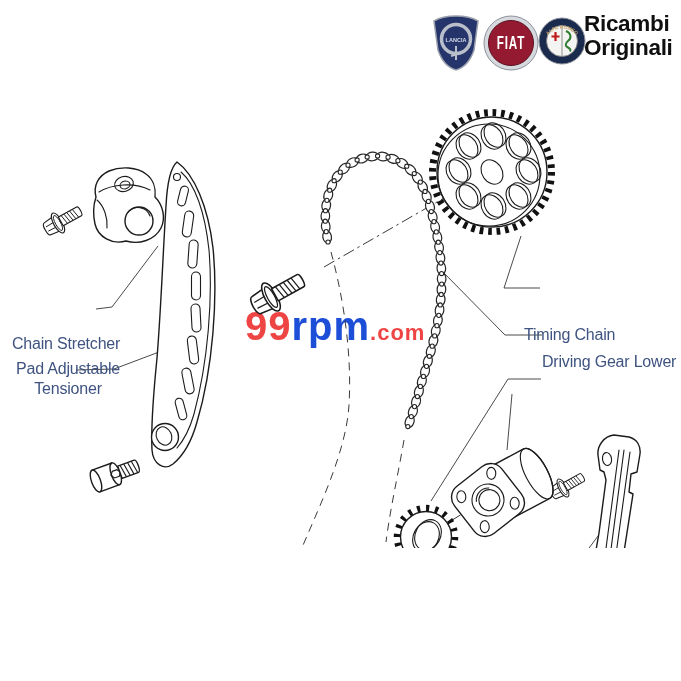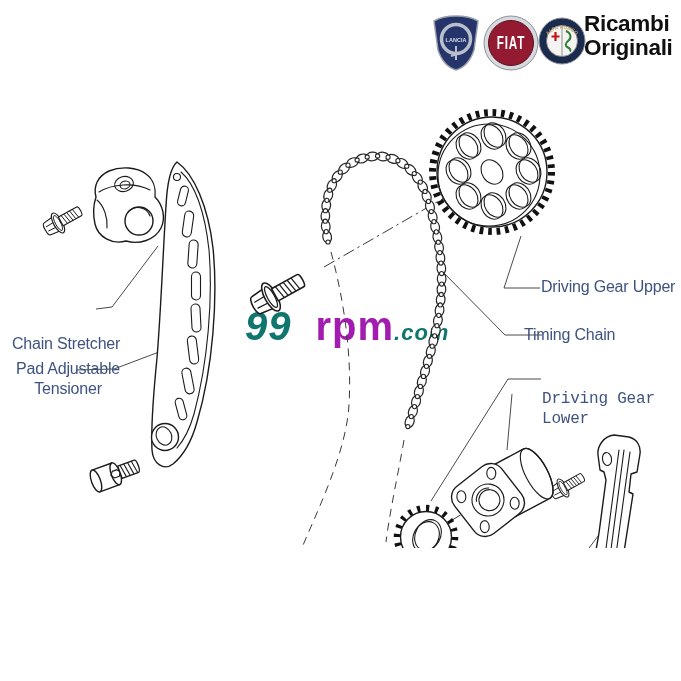--- a/index.html
+++ b/index.html
@@ -5,21 +5,21 @@
   html,body{margin:0;padding:0;background:#fff;}
   .stage{position:relative;width:681px;height:548px;background:#ffffff;overflow:hidden;
          font-family:"Liberation Sans",sans-serif;}
   
   .logo-svg{position:absolute;left:428px;top:12px;}
   .brand-text{position:absolute;left:584px;top:12px;width:100px;font-size:22.5px;font-weight:bold;
               line-height:1.06;letter-spacing:-0.3px;color:#0f0f0f;}
   
   .watermark{position:absolute;left:245px;top:306px;font-weight:bold;font-size:40px;line-height:1;
              letter-spacing:1px;z-index:1;}
-  .wm-b{color:#0f766e;font-style:italic;} .wm-g{color:#a21caf;margin-left:24px;} .wm-small{font-size:22px;}
+  .wm-b{color:#ef4444;} .wm-g{color:#1d4ed8;} .wm-small{font-size:22px;}
   
   .diagram{position:absolute;left:0;top:0;z-index:2;}
   .o{fill:#ffffff;stroke:#1b1b1b;stroke-width:1.4;stroke-linejoin:round;}
   .l{fill:none;stroke:#1b1b1b;stroke-width:1.1;stroke-linecap:round;}
   .teeth{fill:none;stroke:#111111;}
   .thin{fill:none;stroke:#4a4a4a;stroke-width:1;}
   .phan{fill:none;stroke:#3a3a3a;stroke-width:1;}
   .chain-link{fill:#ffffff;stroke:#262626;stroke-width:1.2;}
   .chain-pin{fill:#ffffff;stroke:#262626;stroke-width:1.05;}
   
@@ -314,16 +314,15 @@
       <ellipse class="l" cx="585" cy="599" rx="4" ry="6"></ellipse>
       <path class="l" d="M 628 574 C 634 576 636 582 634 589 L 630 591"></path>
       <ellipse class="l" cx="633" cy="583" rx="2.5" ry="4"></ellipse>
       <path class="l" d="M 583 666 L 596 669 M 598 677 L 609 679 L 611 668"></path>
       <ellipse class="l" cx="599" cy="662" rx="3" ry="4"></ellipse>
     </g>
   </svg>
 
   <div class="part-label" style="left:12px;top:293px;width:110px;margin-top:41px;">Chain Stretcher</div>
   <div class="part-label" style="left:8px;top:359px;width:120px;text-align:center;">Pad Adjustable Tensioner</div>
-  <div class="part-label" style="left:541px;top:277px;width:140px;">Driving Gear Upper</div>
   <div class="part-label" style="left:524px;top:325px;width:120px;">Timing Chain</div>
-  <div class="part-label" style="left:542px;top:389px;width:140px;font-family:Liberation Mono, monospace;">Driving Gear Lower</div>
+  <div class="part-label" style="left:542px;top:352px;width:140px;">Driving Gear Lower</div>
 </div>
 
 </body></html>

